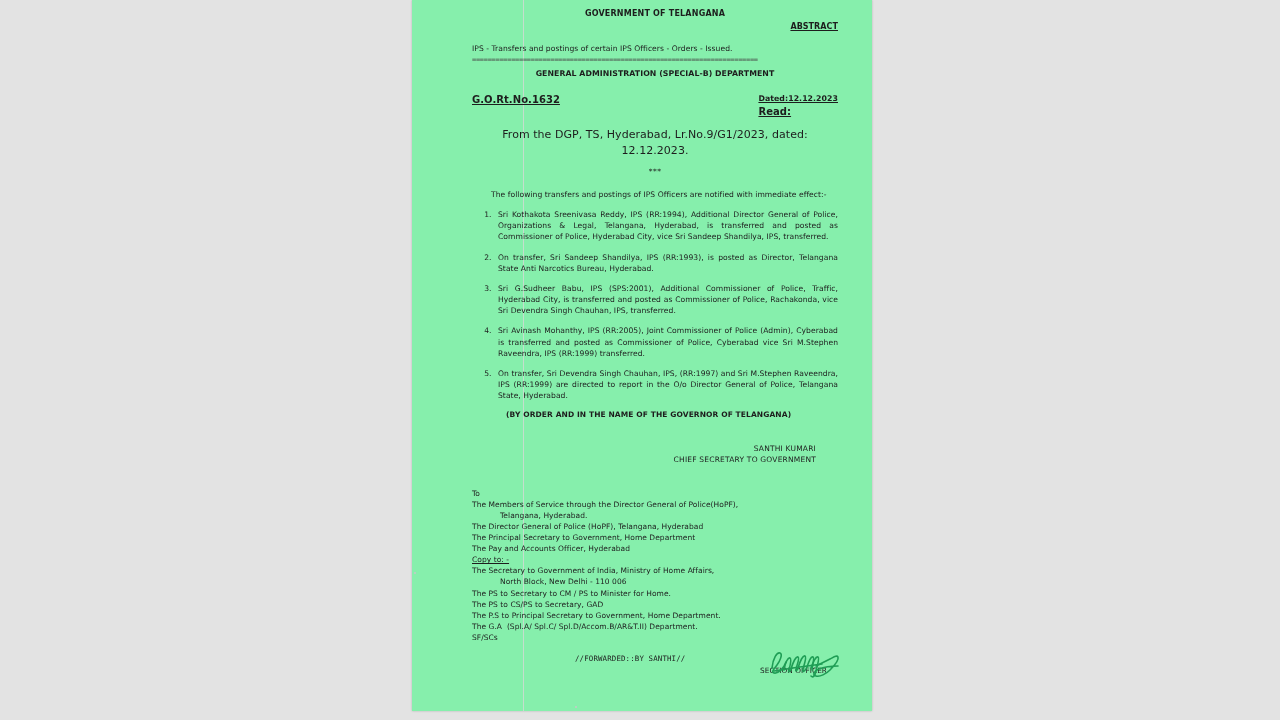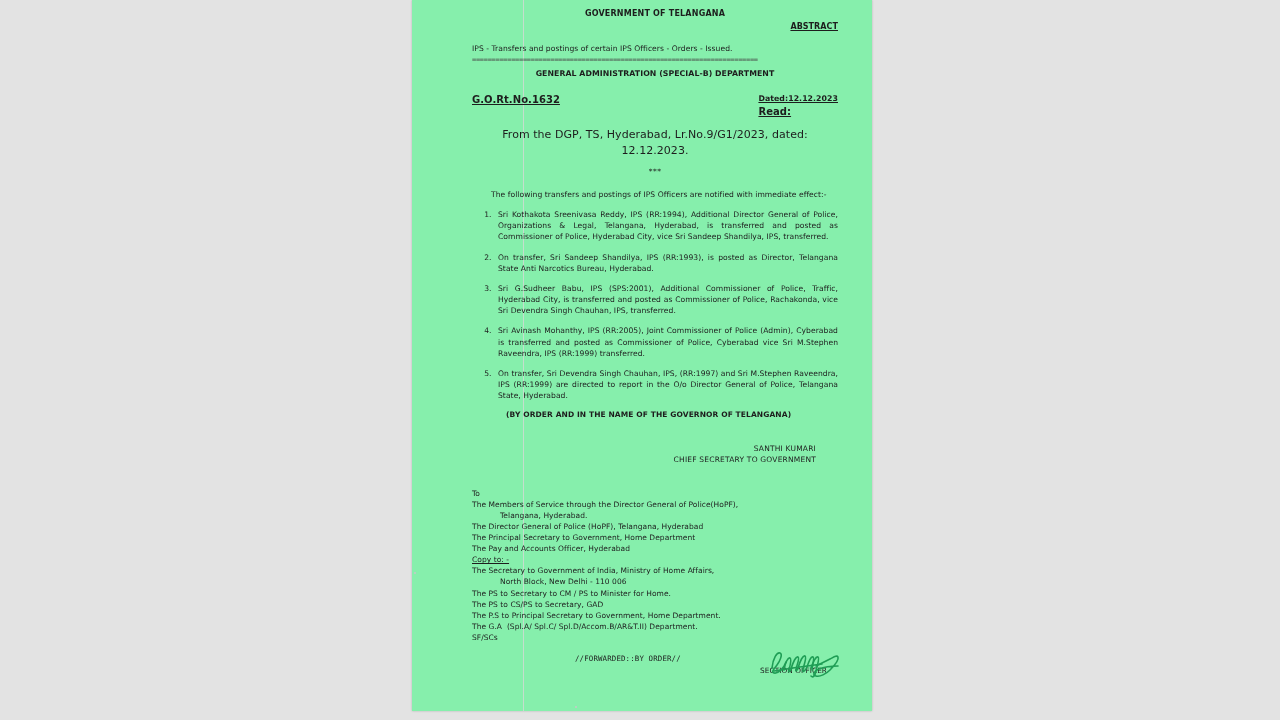--- a/index.html
+++ b/index.html
@@ -267,21 +267,21 @@
         <div class="line">The Secretary to Government of India, Ministry of Home Affairs,</div>
         <div class="line sub">North Block, New Delhi - 110 006</div>
         <div class="line">The PS to Secretary to CM / PS to Minister for Home.</div>
         <div class="line">The PS to CS/PS to Secretary, GAD</div>
         <div class="line">The P.S to Principal Secretary to Government, Home Department.</div>
         <div class="line">The G.A  (Spl.A/ Spl.C/ Spl.D/Accom.B/AR&amp;T.II) Department.</div>
         <div class="line">SF/SCs</div>
       </div>
 
       <div class="footer">
-        <div class="fwd">//FORWARDED::BY ORDER//</div>
+        <div class="fwd">//FORWARDED::BY SANTHI//</div>
         <div class="secwrap">
           <div class="secofficer">SECTION OFFICER</div>
           <svg class="sigsvg" viewBox="0 0 84 32">
             <g fill="none" stroke="#1f9d55" stroke-width="1.6" stroke-linecap="round" stroke-linejoin="round">
               <path d="M6 20 C7 10, 11 4, 14 5 C17 6, 14 13, 11 17 C8 21, 5 24, 8 25 C12 26, 18 20, 20 14"></path>
               <path d="M18 22 C19 15, 22 9, 24 10 C26 11, 24 18, 23 22 C22 25, 24 24, 26 20"></path>
               <path d="M25 21 C27 14, 30 8, 32 9 C34 10, 31 17, 30 21 C29 24, 31 23, 33 19"></path>
               <path d="M32 20 C34 13, 37 7, 39 8 C41 9, 38 17, 37 21 C36 25, 39 24, 41 19 C43 13, 45 8, 47 9 C49 10, 46 18, 46 22"></path>
               <path d="M45 20 C47 14, 50 8, 52 9 C54 10, 51 18, 50 23 C49 28, 47 30, 45 28"></path>
               <path d="M50 18 C54 16, 60 13, 64 11 C68 9, 71 7, 72 9 C73 12, 68 18, 64 22 C60 26, 54 29, 50 28 C46 27, 48 23, 53 21 C58 19, 66 18, 72 18"></path>

